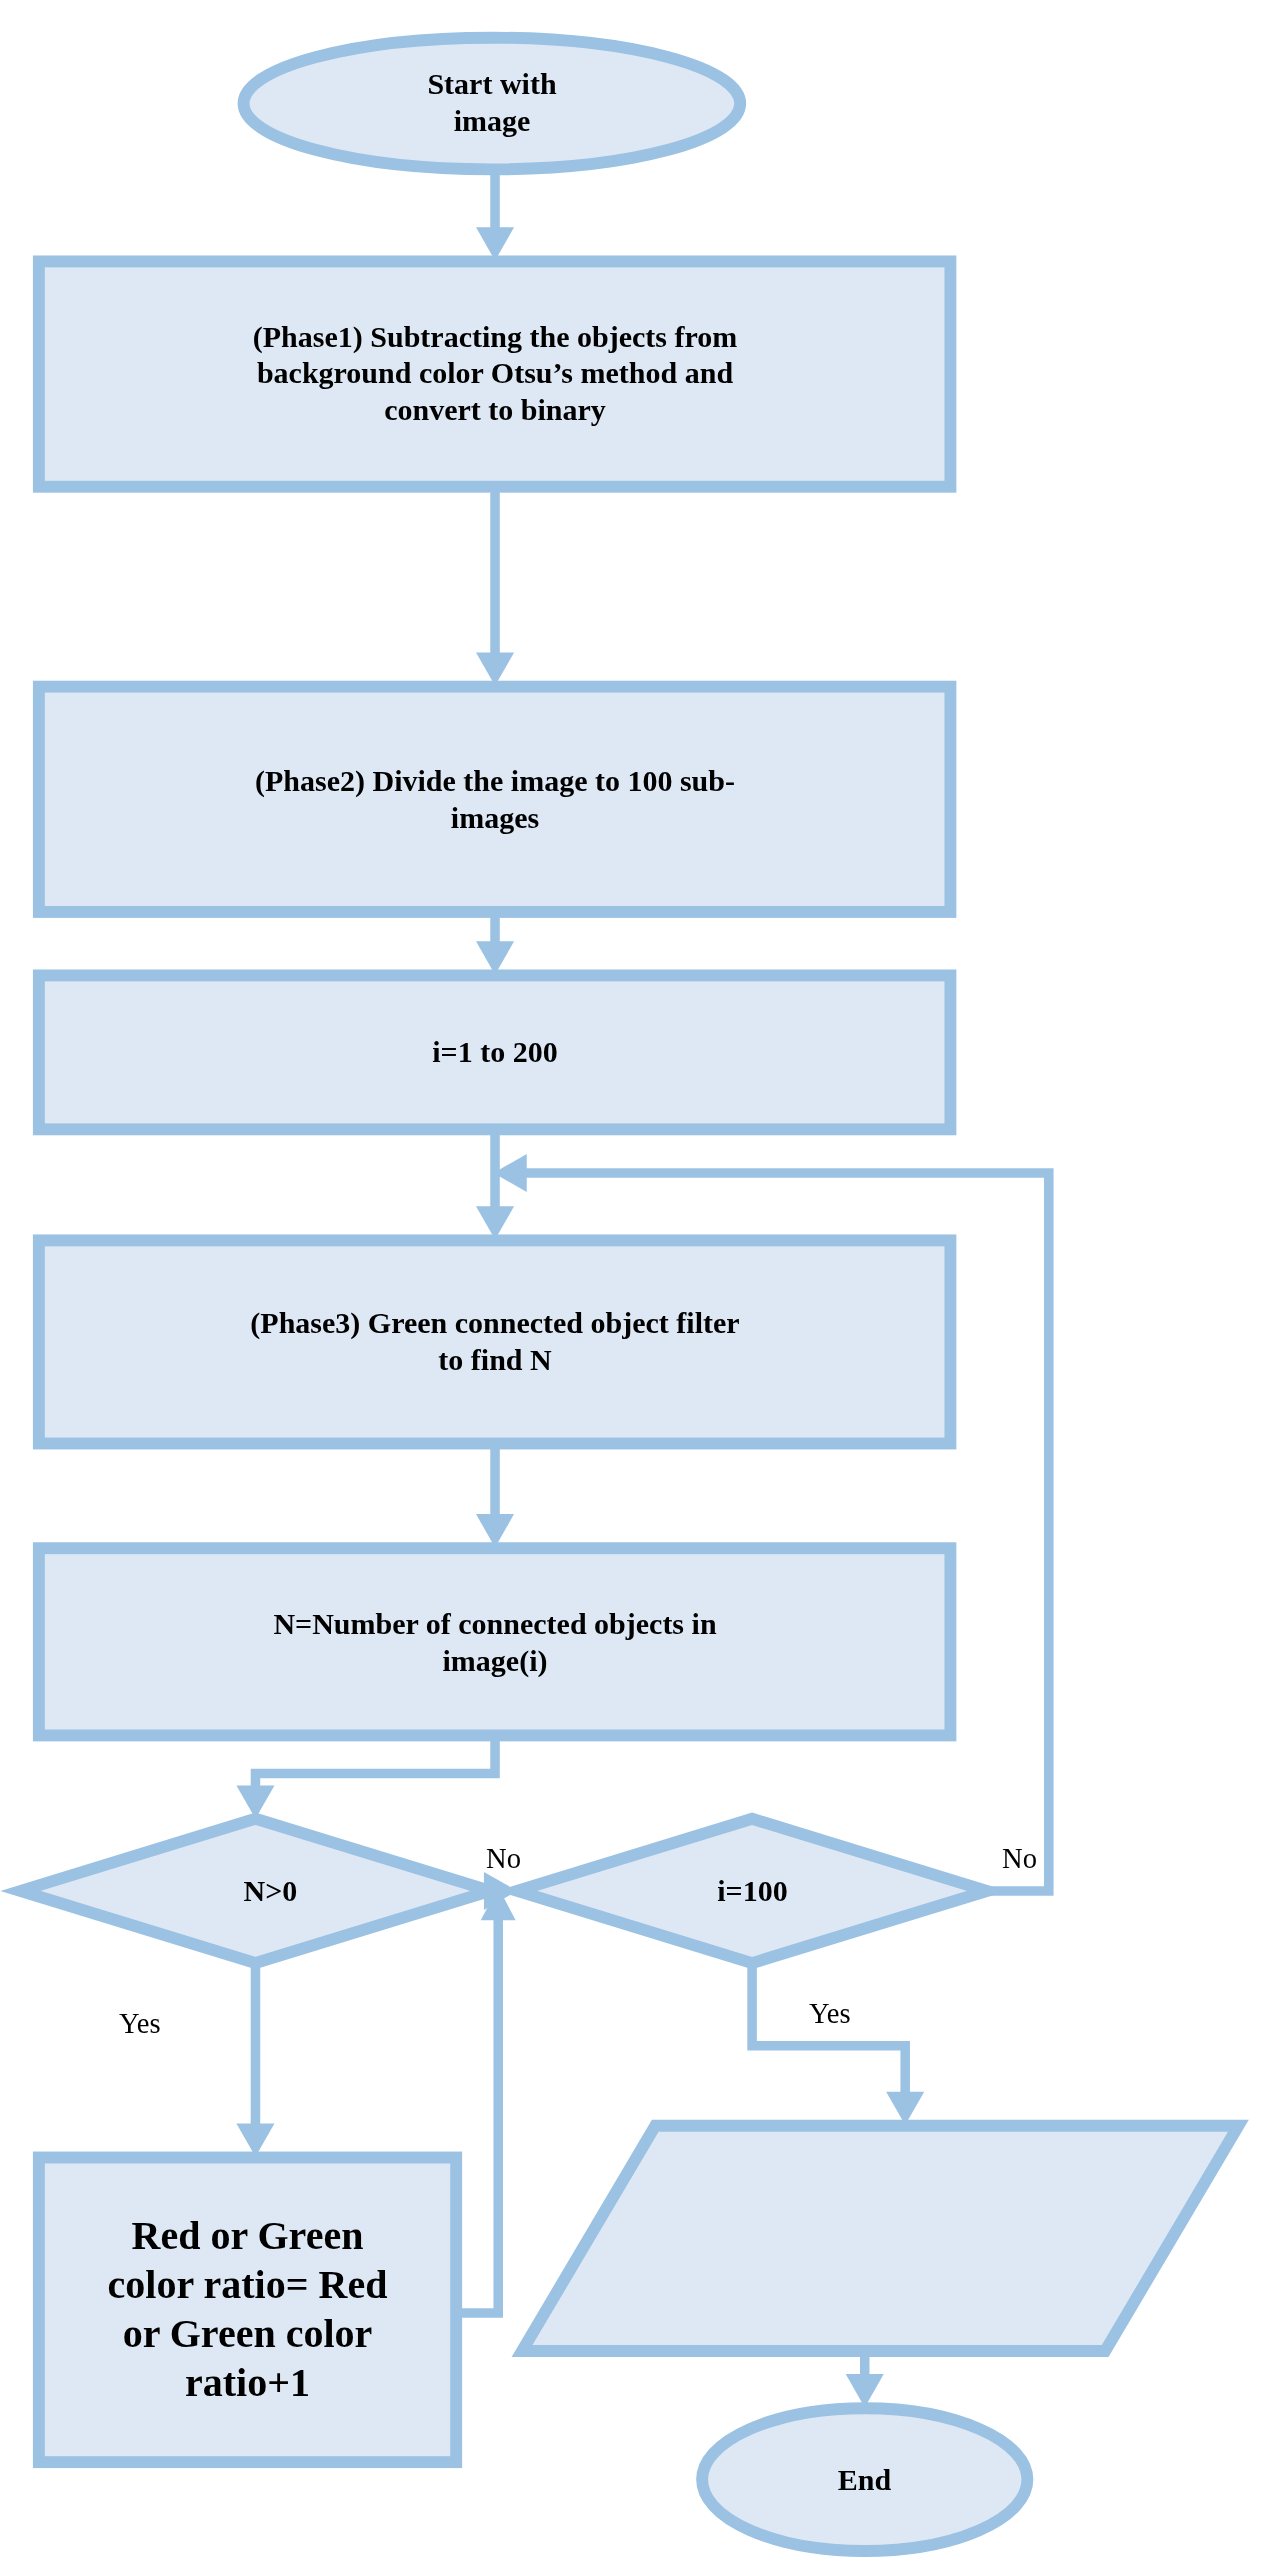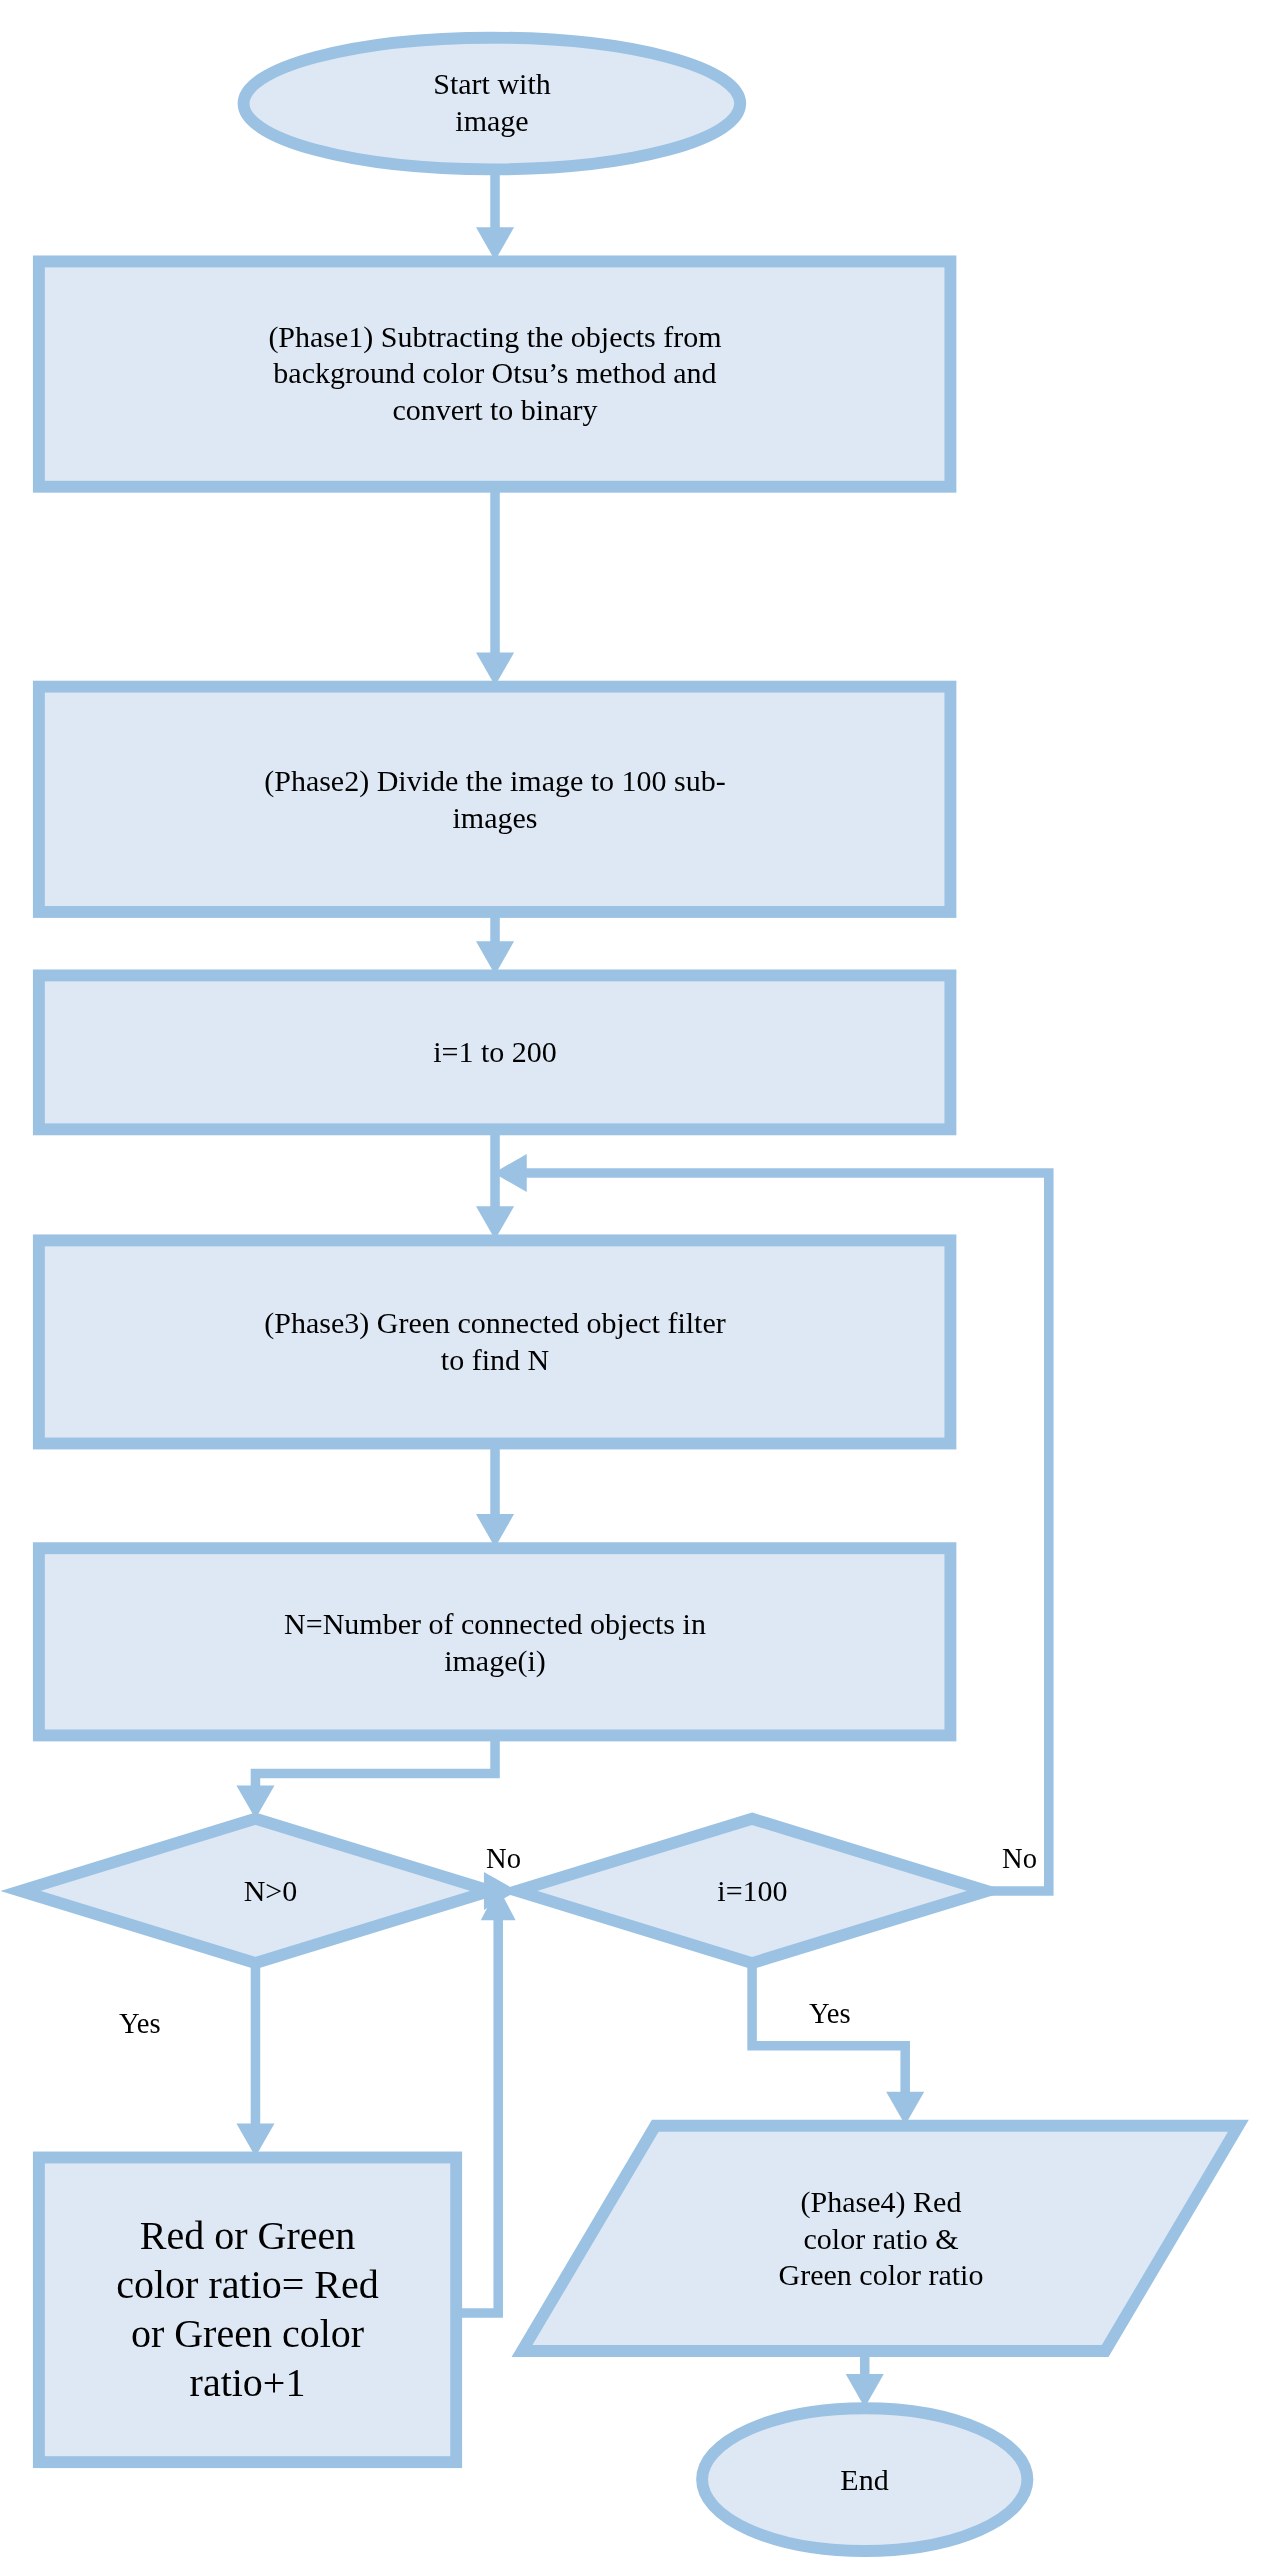--- a/index.html
+++ b/index.html
@@ -24,21 +24,21 @@
     width: 1286px;
     height: 2576px;
   }
   .node-label {
     position: absolute;
     display: flex;
     align-items: center;
     justify-content: center;
     text-align: center;
     color: #000000;
-    font-weight: normal;
+    font-weight: bold;
     line-height: 1.22;
     white-space: pre-line;
     pointer-events: none;
     font-family: "Liberation Serif", "DejaVu Serif", serif;
   }
   .edge-label {
     position: absolute;
     color: #000000;
     font-weight: normal;
     text-align: left;
@@ -138,23 +138,20 @@
 
   <div class="node-label" style="left:112px; top:1857px; width:317px; height:68px; font-size:30px;">N&gt;0</div>
 
   <div class="node-label" style="left:594px; top:1857px; width:317px; height:68px; font-size:30px;text-align:right;">i=100</div>
 
   <div class="node-label" style="left:49px; top:2160px; width:397px; height:300px; font-size:40px;">Red or Green
 color ratio= Red
 or Green  color
 ratio+1</div>
 
-  <div class="node-label" style="left:659px; top:2135px; width:444px; height:208px; font-size:30px;">(Phase4) Red
-color ratio &amp;
-Green color ratio</div>
 
   <div class="node-label" style="left:706px; top:2409px; width:317px; height:143px; font-size:30px;">End</div>
 
   <div class="edge-label" style="left:486px; top:1843px; font-size:28.6px;">No</div>
 
   <div class="edge-label" style="left:1002px; top:1843px; font-size:28.6px;">No</div>
 
   <div class="edge-label" style="left:119px; top:2008px; font-size:28.6px;">Yes</div>
 
   <div class="edge-label" style="left:809px; top:1998px; font-size:28.6px;">Yes</div>

